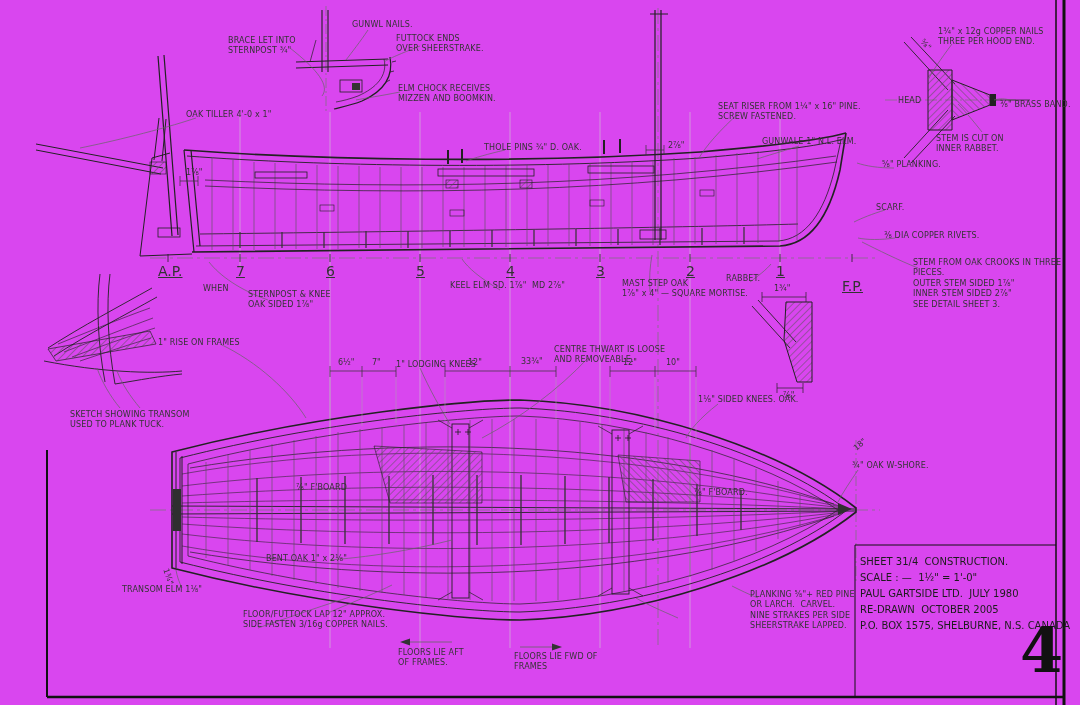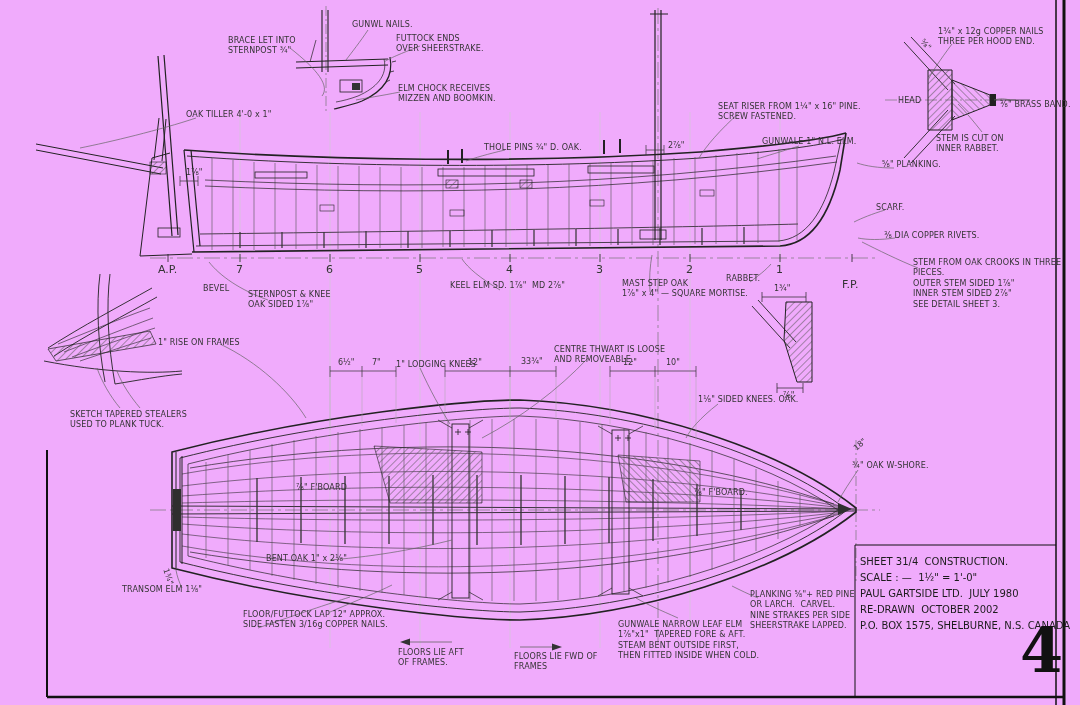--- a/index.html
+++ b/index.html
@@ -1,21 +1,21 @@
 <!DOCTYPE html>
 <html><head>
 <meta charset="utf-8">
 <style>
   html,body{margin:0;padding:0;background:#ffffff;}
-  .sheet{position:relative;width:1080px;height:705px;background:#f0abfc;overflow:hidden;
+  .sheet{position:relative;width:1080px;height:705px;background:#d946ef;overflow:hidden;
          font-family:"DejaVu Sans",sans-serif;color:#2b2b2b;}
   svg{position:absolute;left:0;top:0;}
   .ann{position:absolute;font-size:8px;line-height:1.3;letter-spacing:.15px;color:#343434;white-space:pre;}
   .dim{position:absolute;font-size:8px;color:#343434;white-space:pre;}
-  .station{position:absolute;font-size:11px;color:#333;}
+  .station{position:absolute;font-size:14px;color:#333;text-decoration:underline;}
   .tb{position:absolute;left:860px;top:551px;width:196px;color:#1c1c1c;}
   .tb-title{font-size:14.5px;letter-spacing:1.2px;white-space:pre;}
   .tb-line{font-size:10px;margin-top:5px;white-space:pre;}
   .tb-line.small{font-size:10px;}
   .pageno{position:absolute;left:1020px;top:620px;font-family:"DejaVu Serif",serif;
           font-size:62px;font-weight:bold;color:#111;line-height:1;}
 </style>
 </head>
 <body>
 
@@ -182,49 +182,45 @@
 <div class="ann" style="left:884px;top:231px">⅜ DIA COPPER RIVETS.</div>
 <div class="ann" style="left:913px;top:258px">STEM FROM OAK CROOKS IN THREE
 PIECES.
 OUTER STEM SIDED 1⅞"
 INNER STEM SIDED 2⅞"
 SEE DETAIL SHEET 3.</div>
 <div class="ann" style="left:718px;top:102px">SEAT RISER FROM 1¼" x 16" PINE.
 SCREW FASTENED.</div>
 <div class="ann" style="left:762px;top:137px">GUNWALE 1" N.L. ELM.</div>
 <div class="ann" style="left:484px;top:143px">THOLE PINS ¾" D. OAK.</div>
-<div class="ann" style="left:203px;top:284px">BEVEL</div>
+<div class="ann" style="left:203px;top:284px">WHEN</div>
 <div class="ann" style="left:248px;top:290px">STERNPOST &amp; KNEE
 OAK SIDED 1⅞"</div>
 <div class="ann" style="left:158px;top:338px">1" RISE ON FRAMES</div>
 <div class="ann" style="left:450px;top:281px">KEEL ELM SD. 1⅞"  MD 2⅞"</div>
 <div class="ann" style="left:622px;top:279px">MAST STEP OAK
 1⅞" x 4" — SQUARE MORTISE.</div>
 <div class="ann" style="left:726px;top:274px">RABBET.</div>
-<div class="ann" style="left:70px;top:410px">SKETCH TAPERED STEALERS
+<div class="ann" style="left:70px;top:410px">SKETCH SHOWING TRANSOM
 USED TO PLANK TUCK.</div>
 <div class="ann" style="left:554px;top:345px">CENTRE THWART IS LOOSE
 AND REMOVEABLE.</div>
 <div class="ann" style="left:396px;top:360px">1" LODGING KNEES</div>
 <div class="ann" style="left:698px;top:395px">1⅛" SIDED KNEES. OAK.</div>
 <div class="ann" style="left:852px;top:461px">¾" OAK W-SHORE.</div>
 <div class="ann" style="left:296px;top:483px">⅞" F'BOARD</div>
 <div class="ann" style="left:694px;top:488px">⅞" F'BOARD.</div>
 <div class="ann" style="left:266px;top:554px">BENT OAK 1" x 2⅛"</div>
 <div class="ann" style="left:122px;top:585px">TRANSOM ELM 1⅛"</div>
 <div class="ann" style="left:243px;top:610px">FLOOR/FUTTOCK LAP 12" APPROX.
 SIDE FASTEN 3/16g COPPER NAILS.</div>
 <div class="ann" style="left:398px;top:648px">FLOORS LIE AFT
 OF FRAMES.</div>
 <div class="ann" style="left:514px;top:652px">FLOORS LIE FWD OF
 FRAMES</div>
-<div class="ann" style="left:618px;top:620px">GUNWALE NARROW LEAF ELM
-1⅞"x1"  TAPERED FORE &amp; AFT.
-STEAM BENT OUTSIDE FIRST,
-THEN FITTED INSIDE WHEN COLD.</div>
 <div class="ann" style="left:750px;top:590px">PLANKING ⅝"+ RED PINE
 OR LARCH.  CARVEL.
 NINE STRAKES PER SIDE
 SHEERSTRAKE LAPPED.</div>
 
 <span class="dim" style="left:338px;top:358px">6½"</span>
 <span class="dim" style="left:372px;top:358px">7"</span>
 <span class="dim" style="left:468px;top:358px">12"</span>
 <span class="dim" style="left:521px;top:357px">33¾"</span>
 <span class="dim" style="left:623px;top:358px">12"</span>
@@ -244,18 +240,18 @@
 <span class="station" style="left:506px;top:263px">4</span>
 <span class="station" style="left:596px;top:263px">3</span>
 <span class="station" style="left:686px;top:263px">2</span>
 <span class="station" style="left:776px;top:263px">1</span>
 <span class="station" style="left:842px;top:278px">F.P.</span>
 
 <div class="tb">
   <div class="tb-line">SHEET 31/4  CONSTRUCTION.</div>
   <div class="tb-line">SCALE : —  1½" = 1'-0"</div>
   <div class="tb-line">PAUL GARTSIDE LTD.  JULY 1980</div>
-  <div class="tb-line">RE-DRAWN  OCTOBER 2002</div>
+  <div class="tb-line">RE-DRAWN  OCTOBER 2005</div>
   <div class="tb-line small">P.O. BOX 1575, SHELBURNE, N.S. CANADA</div>
 </div>
 <div class="pageno">4</div>
 
 </div>
 
 </body></html>

